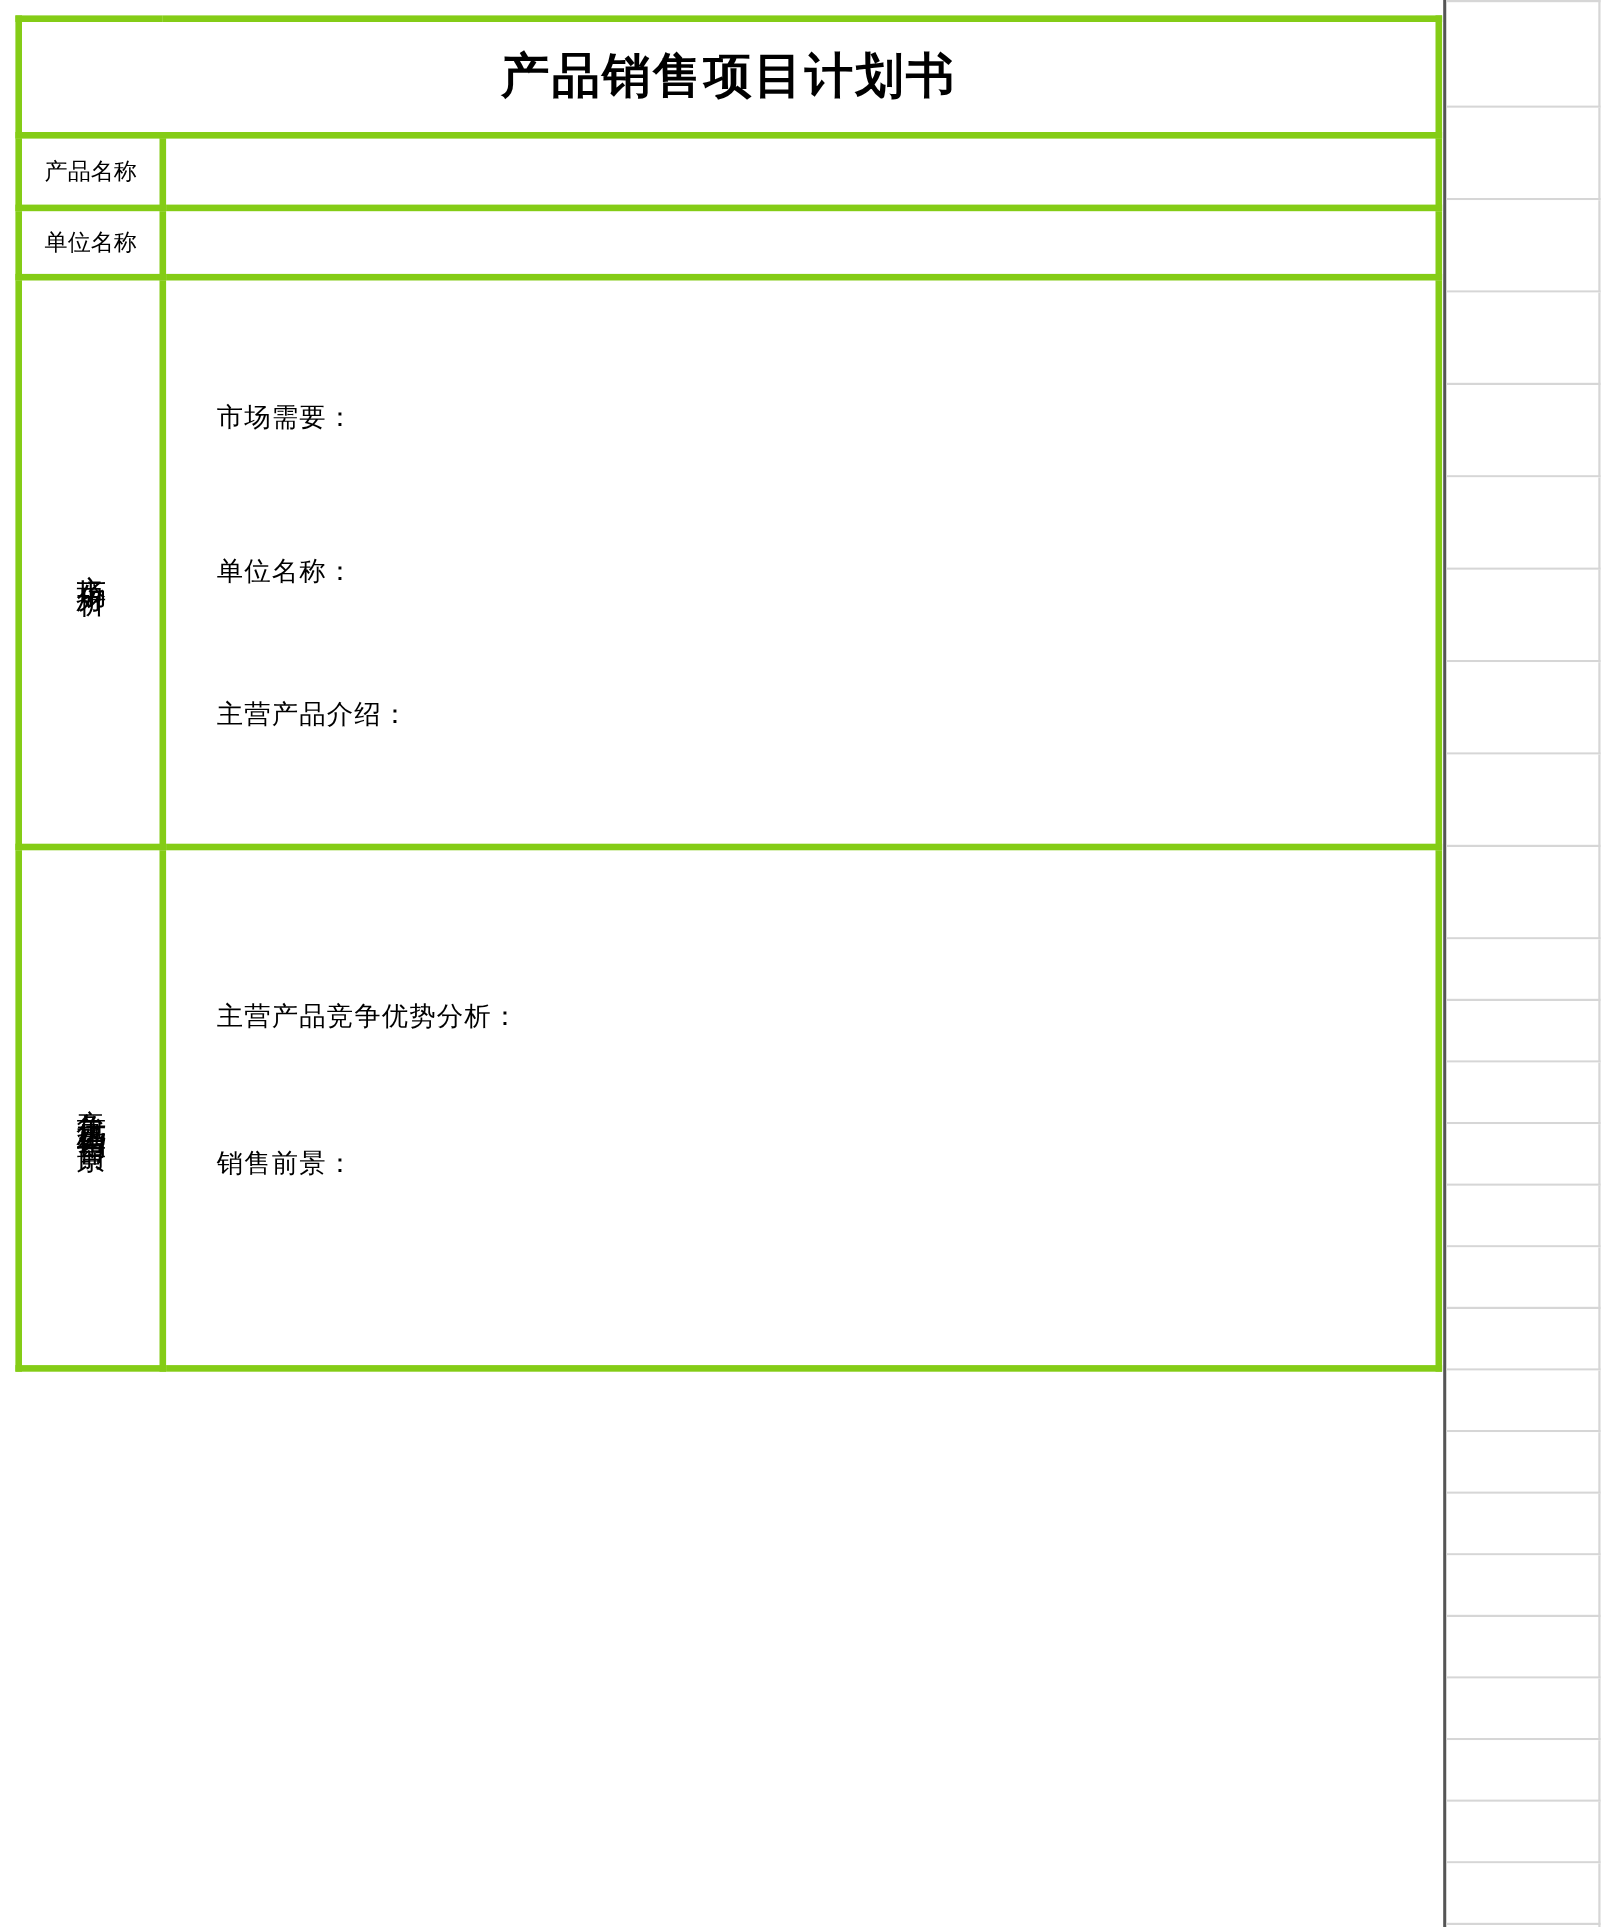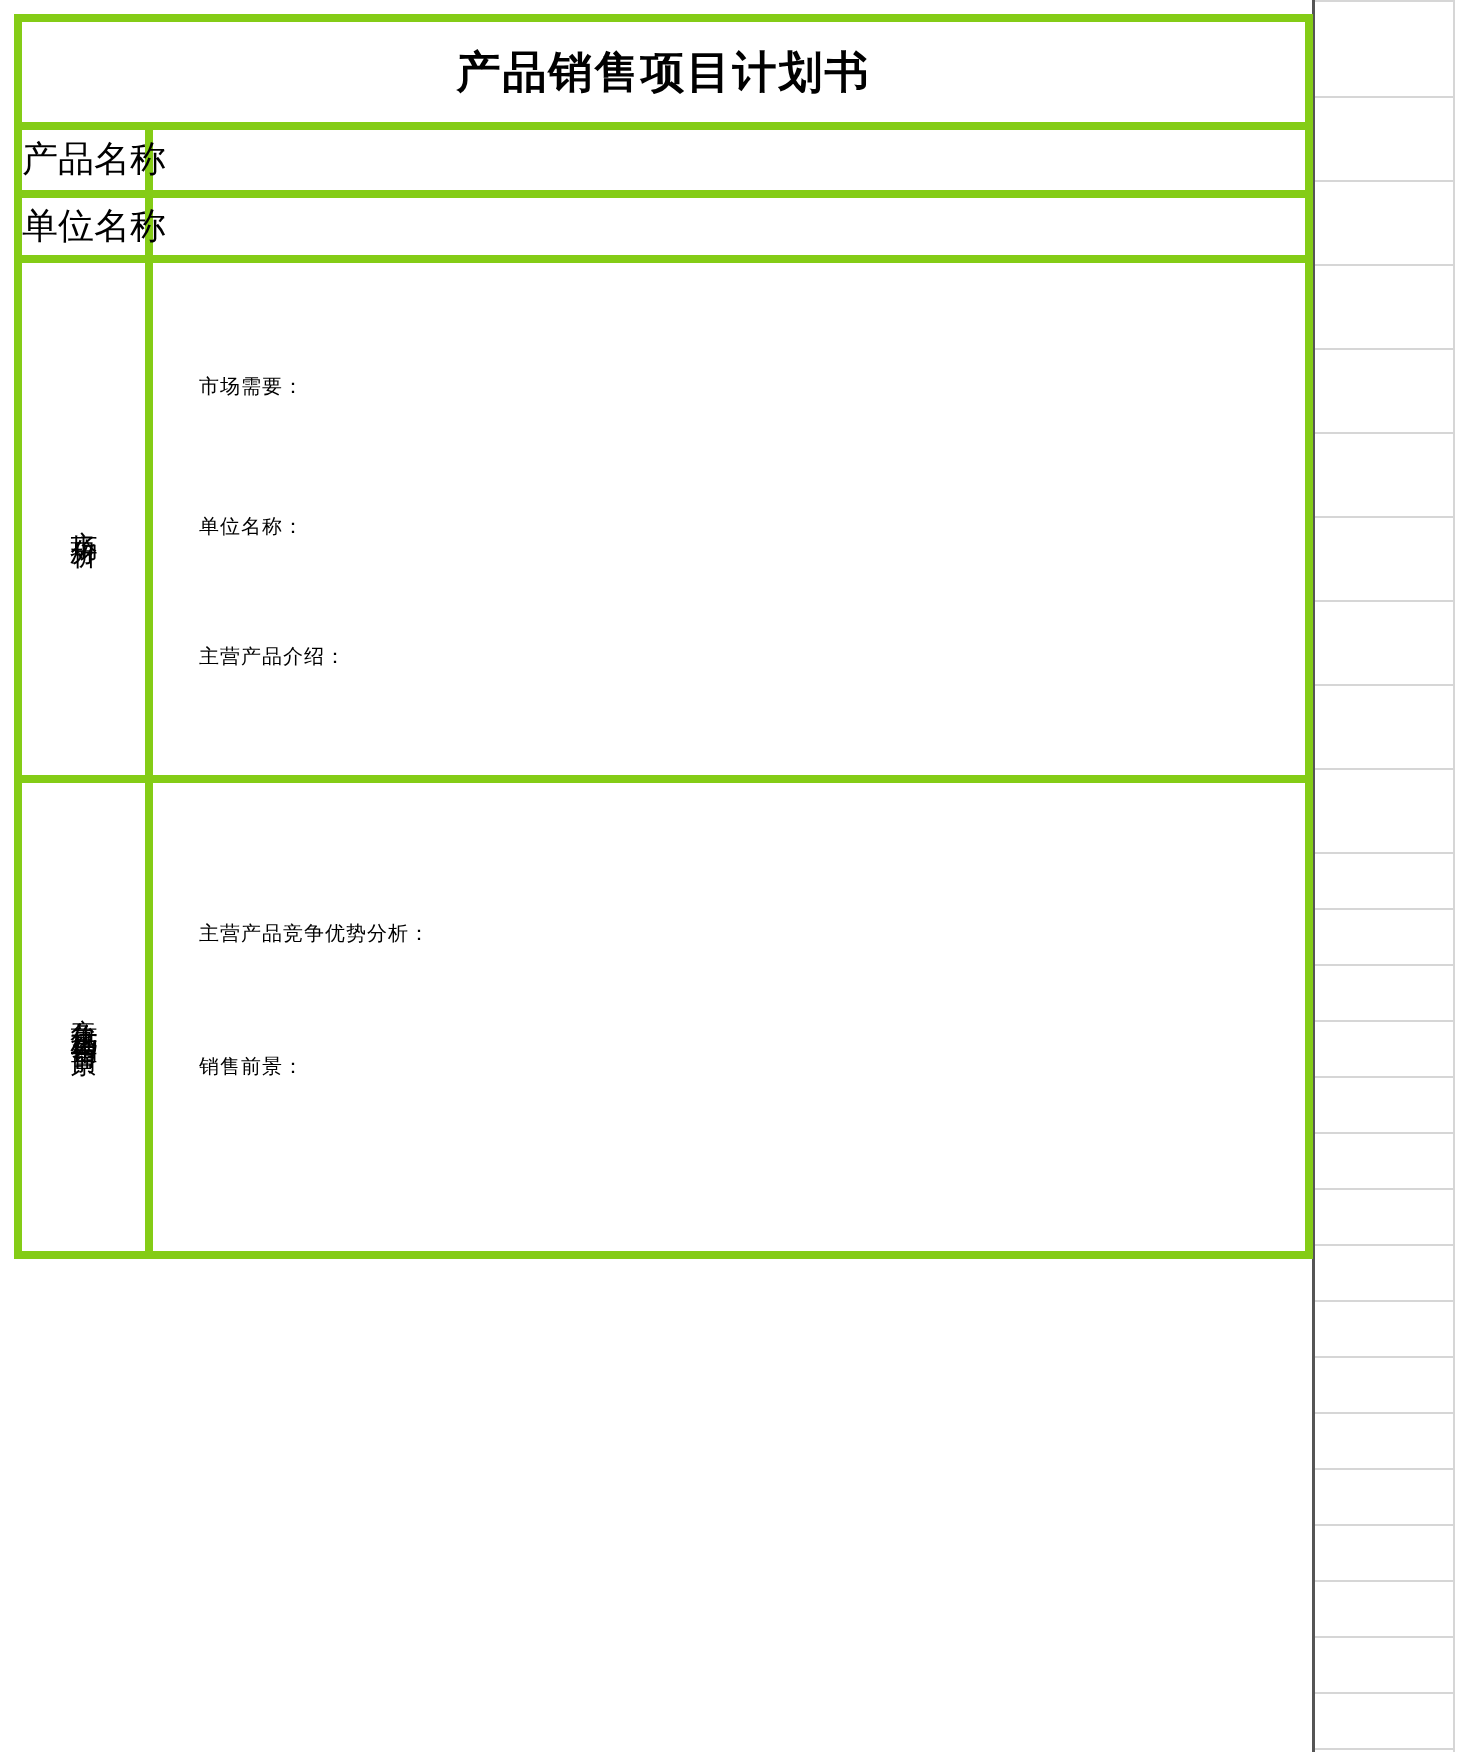--- a/index.html
+++ b/index.html
@@ -49,21 +49,21 @@
   
   #doc {
     position: absolute;
     left: 14px;
     top: 14px;
     width: 1297px;          
     border-collapse: collapse;
     table-layout: fixed;
   }
   #doc td {
-    border: 8px solid #84cc16;
+    border: 6px solid #84cc16;
     padding: 0;
     vertical-align: middle;
     background: #ffffff;
   }
 
   
   td.title-cell {
     border: none;
     border-bottom: 3px solid #4d4d4d;
     height: 100px;
@@ -75,21 +75,21 @@
     font-size: 44px;
     letter-spacing: 2px;
     line-height: 1;
     color: #000000;
   }
 
   
   td.label-cell {
     width: 131px;
     text-align: center;
-    font-size: 36px;
+    font-size: 21px;
     line-height: 1.15;
     letter-spacing: 1px;
     white-space: nowrap;
   }
   td.label-cell.lbl-wide   { letter-spacing: 0px; }
   td.label-cell.lbl-spaced { letter-spacing: 9px; padding-left: 9px; }
 
   
   td.value-cell { width: 1160px; }
 
@@ -133,21 +133,21 @@
   tr.r-compete td { height: 468px; }
 
   .block-body {
     position: relative;
     height: 100%;
     width: 100%;
   }
   .block-line {
     position: absolute;
     left: 46px;
-    font-size: 20px;
+    font-size: 24px;
     line-height: 1;
     white-space: nowrap;
     letter-spacing: 1px;
   }
   
   .ml-1 { top: 113px; }
   .ml-2 { top: 253px; }
   .ml-3 { top: 383px; }
   
   .cl-1 { top: 140px; }

